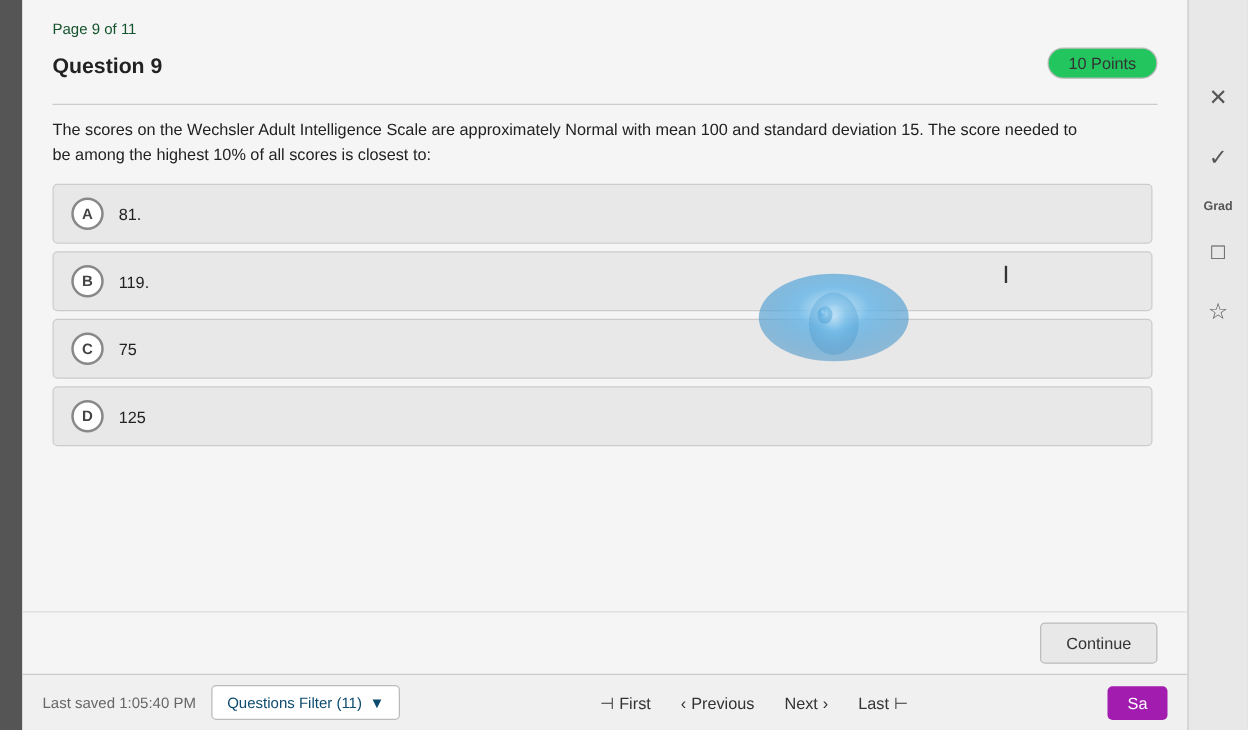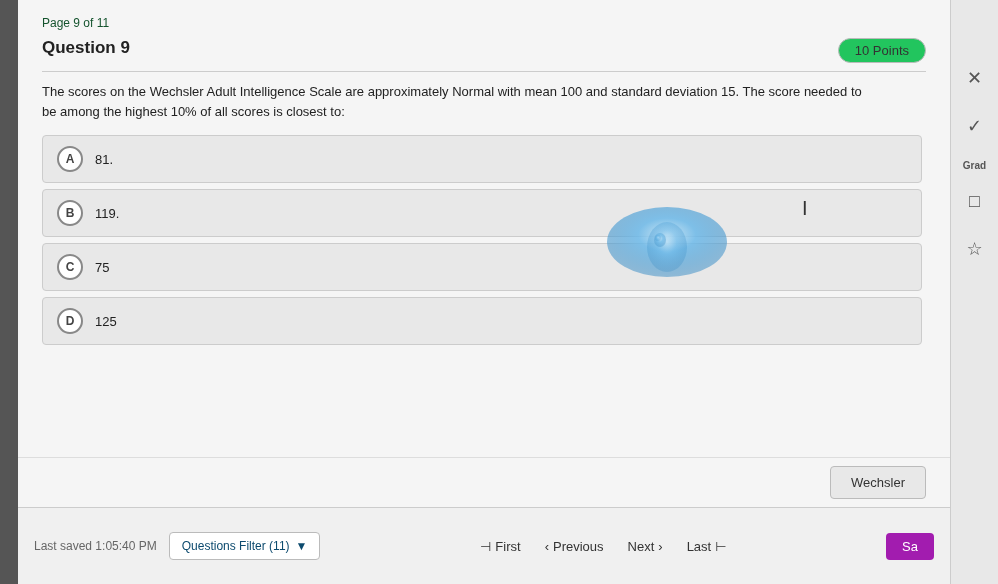--- a/index.html
+++ b/index.html
@@ -64,24 +64,24 @@
 
     .page-indicator {
       font-size: 12px;
       color: #14532d;
       margin-bottom: 8px;
     }
 
     .question-header {
       display: flex;
       justify-content: space-between;
-      align-items: flex-start;
+      align-items: flex-end;
       margin-bottom: 10px;
       border-bottom: 1px solid #ccc;
-      padding-bottom: 8px;
+      padding-bottom: 20px;
     }
 
     .question-title {
       font-size: 17px;
       font-weight: 600;
       color: #222;
     }
 
     .points-badge {
       background: #22c55e;
@@ -176,21 +176,21 @@
       padding: 8px 20px;
       font-size: 13px;
       color: #333;
       cursor: pointer;
     }
 
     
     .footer {
       background: #f0f0f0;
       border-top: 1px solid #ccc;
-      padding: 24px 16px;
+      padding: 8px 16px;
       display: flex;
       align-items: center;
       justify-content: space-between;
       flex-shrink: 0;
     }
 
     .footer-left {
       display: flex;
       align-items: center;
       gap: 12px;
@@ -297,21 +297,21 @@
           </div>
           <div class="answer-option">
             <div class="option-circle">D</div>
             <span class="option-text">125</span>
           </div>
         </div>
     </div>
   </div>
 
   <div class="continue-area">
-    <button class="continue-btn">Wechsler</button>
+    <button class="continue-btn">Continue</button>
   </div>
 
   <div class="footer">
     <div class="footer-left">
       <span class="last-saved">Last saved 1:05:40 PM</span>
       <button class="questions-filter-btn">
         <span>Questions Filter (11)</span>
         <span>▼</span>
       </button>
     </div>

